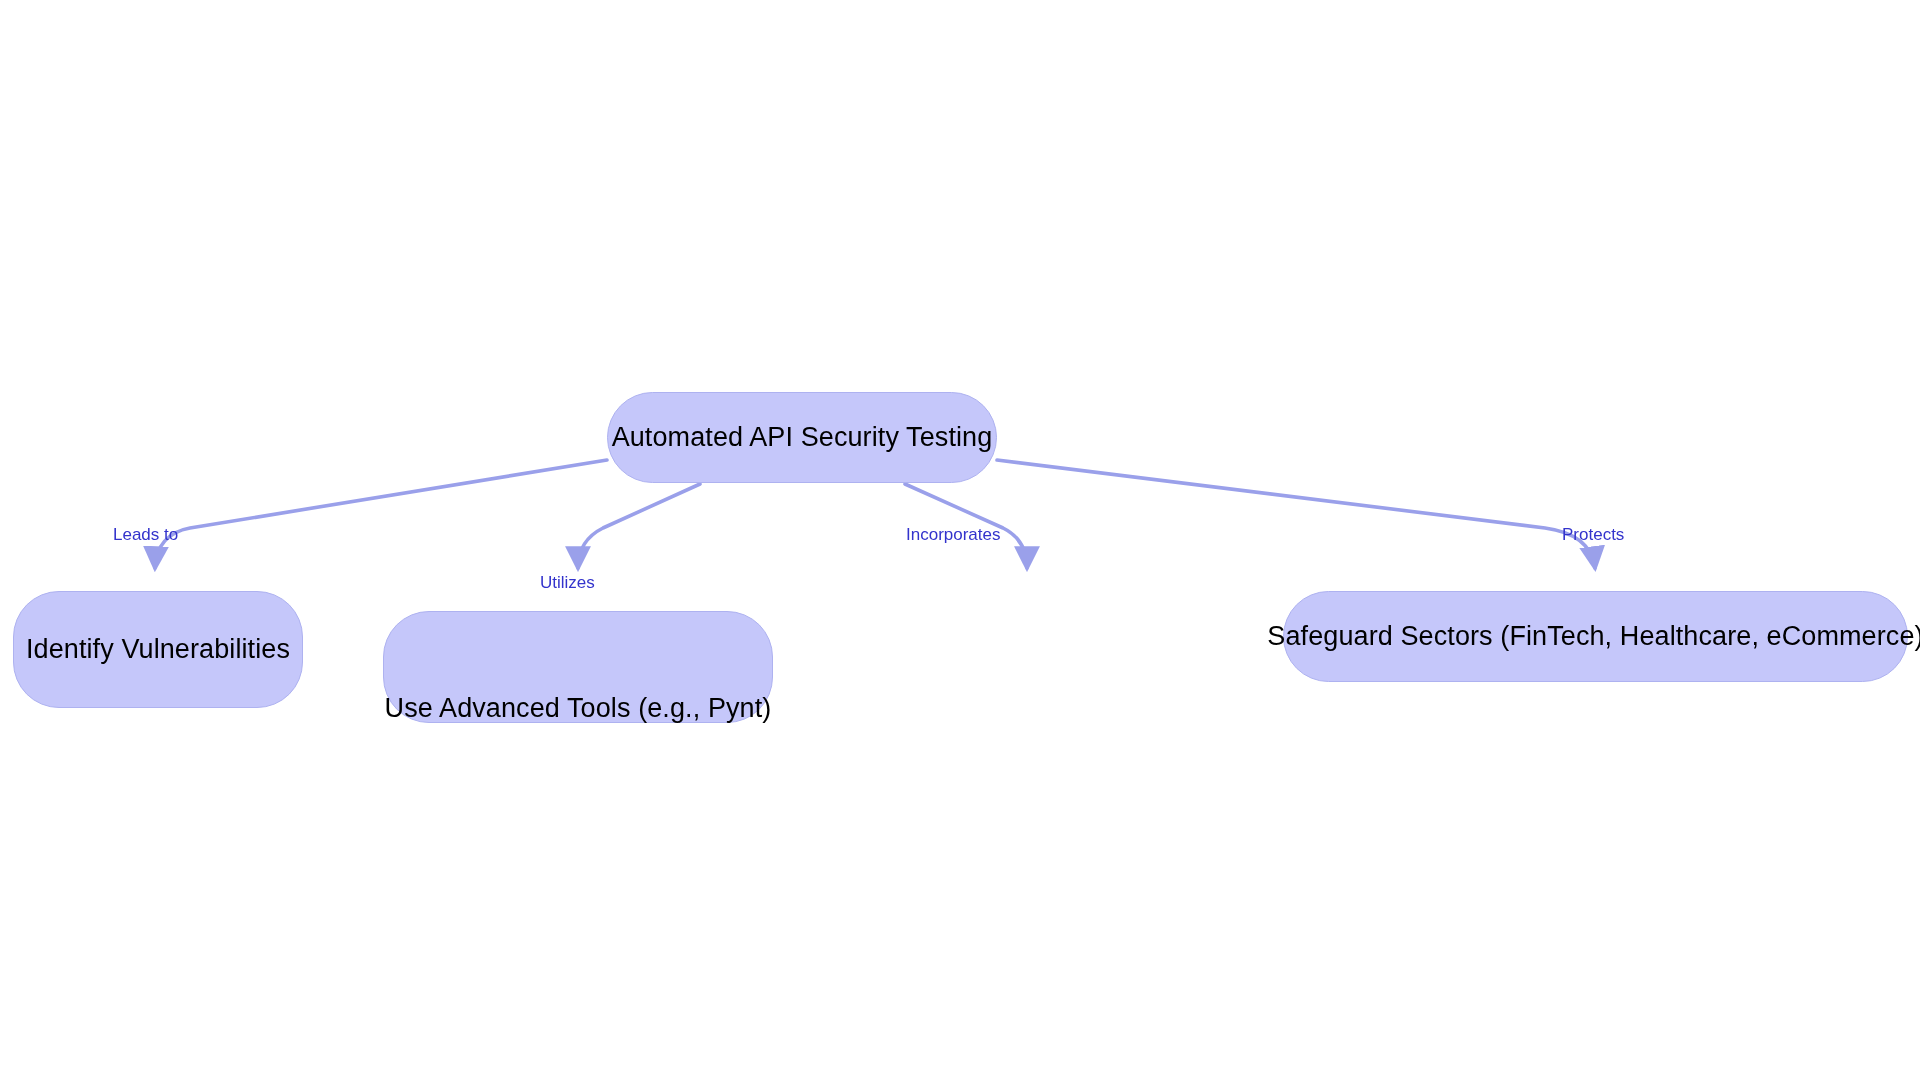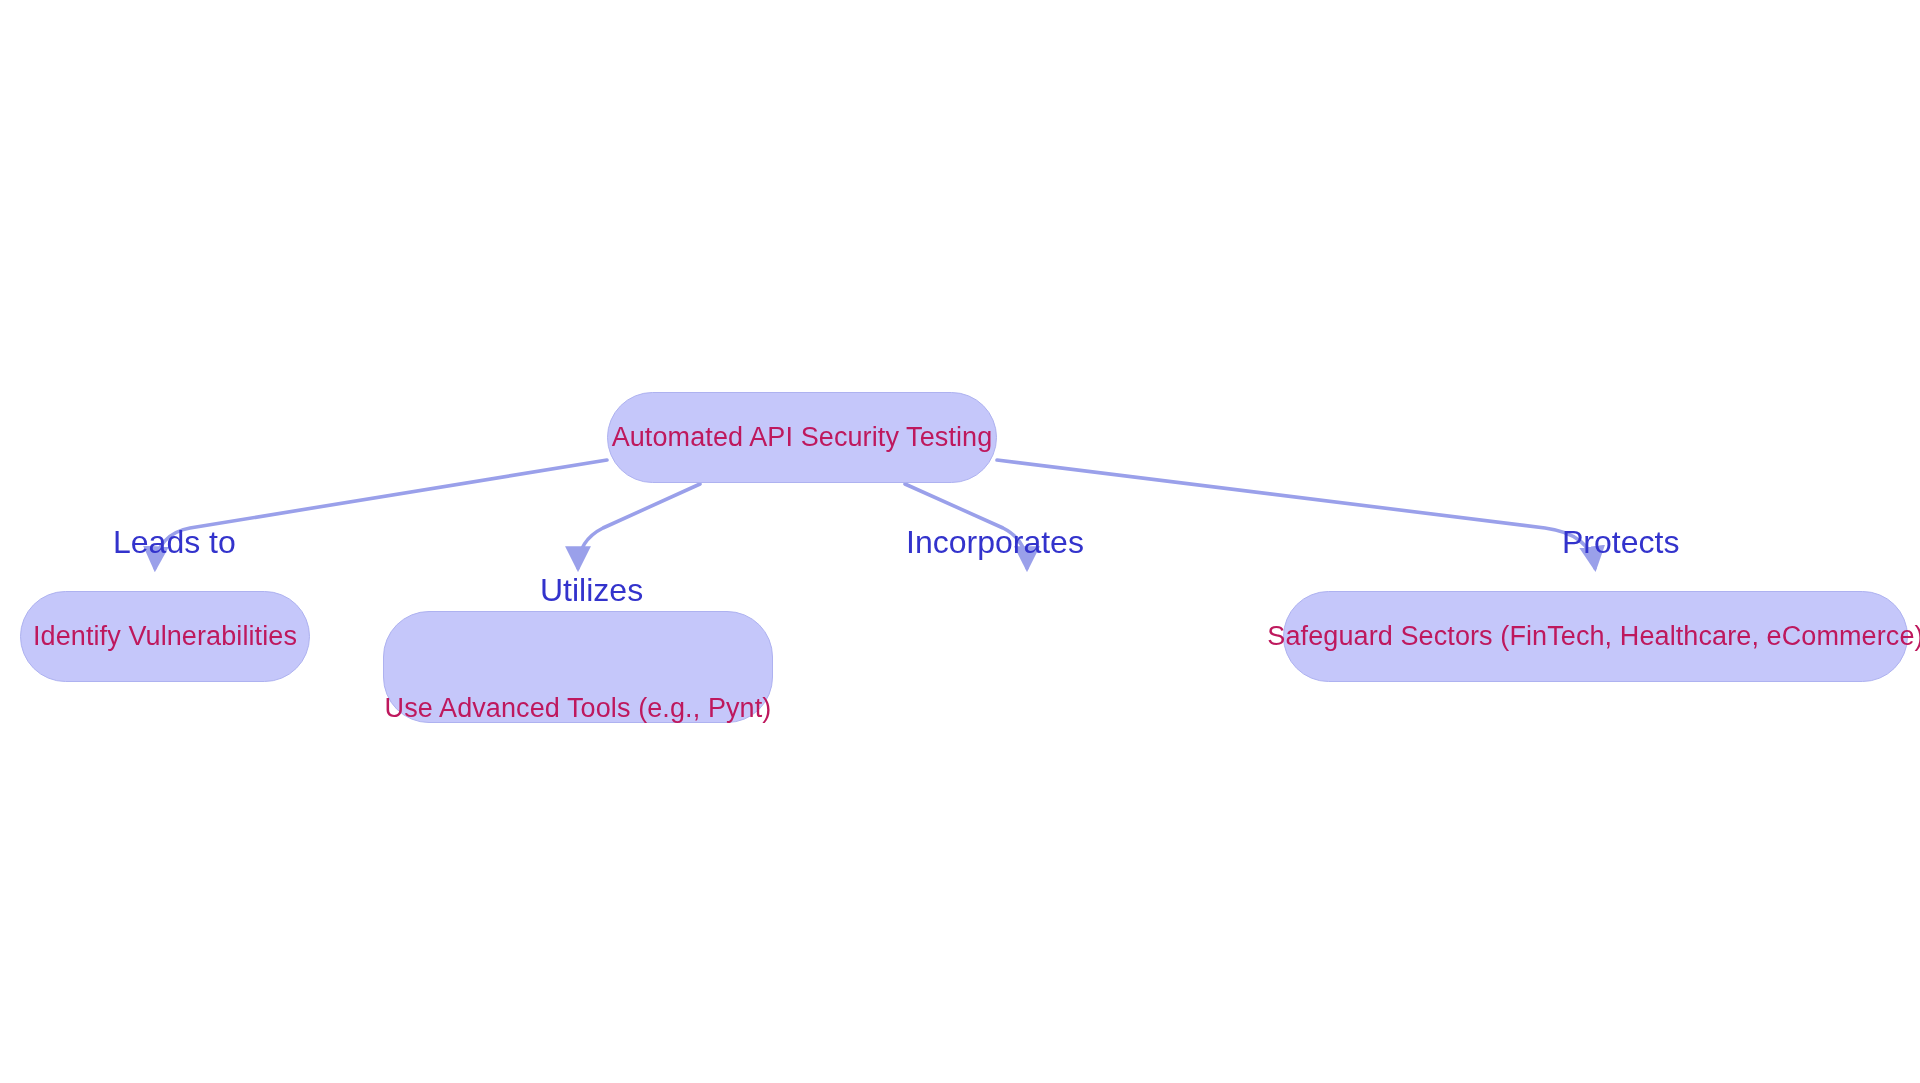--- a/index.html
+++ b/index.html
@@ -30,35 +30,35 @@
   }
   .node {
     position: absolute;
     box-sizing: border-box;
     display: flex;
     align-items: center;
     justify-content: center;
     background: #c5c7fa;
     border: 1.6px solid #aeb2f0;
     border-radius: 46px;
-    color: #be185d;
+    color: #000000;
     font-size: 27px;
     font-weight: 400;
     letter-spacing: 0.1px;
     white-space: nowrap;
     line-height: 1;
   }
   .node-label {
     display: block;
     padding: 0 4px;
   }
   .edge-label {
     position: absolute;
     color: #3333cc;
-    font-size: 32px;
+    font-size: 17px;
     font-weight: 400;
     white-space: nowrap;
     line-height: 1;
     background: transparent;
   }
 </style>
 </head>
 <body>
 
 <div id="canvas">
@@ -76,21 +76,21 @@
 
     <path d="M 905 484 L 1003 528 C 1021 537 1027 551 1027 568" fill="none" stroke="#9aa0ea" stroke-width="3.6" stroke-linecap="round" marker-end="url(#arrow)"></path>
 
     <path d="M 997 460 L 1545 528 C 1575 532 1592 545 1595 568" fill="none" stroke="#9aa0ea" stroke-width="3.6" stroke-linecap="round" marker-end="url(#arrow)"></path>
   </svg>
 
   <div class="node" id="node-root" style="left:607px; top:392px; width:390px; height:91px;">
     <span class="node-label">Automated API Security Testing</span>
   </div>
 
-  <div class="node" id="node-n1" style="left:20px; top:591px; width:290px; height:91px;">
+  <div class="node" id="node-n1" style="left:13px; top:591px; width:290px; height:117px;">
     <span class="node-label">Identify Vulnerabilities</span>
   </div>
 
   <div class="node" id="node-n2" style="left:383px; top:611px; width:390px; height:112px;align-items:flex-end;">
     <span class="node-label">Use Advanced Tools (e.g., Pynt)</span>
   </div>
 
 
   <div class="node" id="node-n4" style="left:1283px; top:591px; width:625px; height:91px;">
     <span class="node-label">Safeguard Sectors (FinTech, Healthcare, eCommerce)</span>

